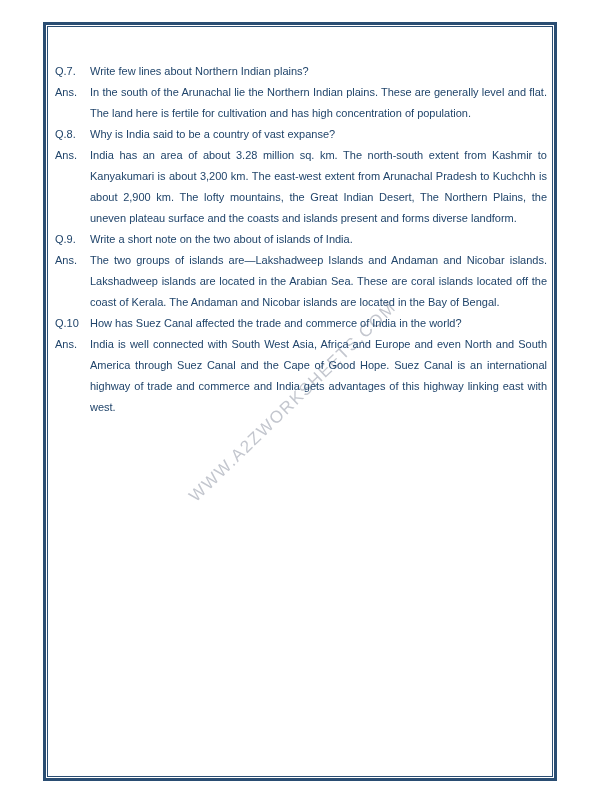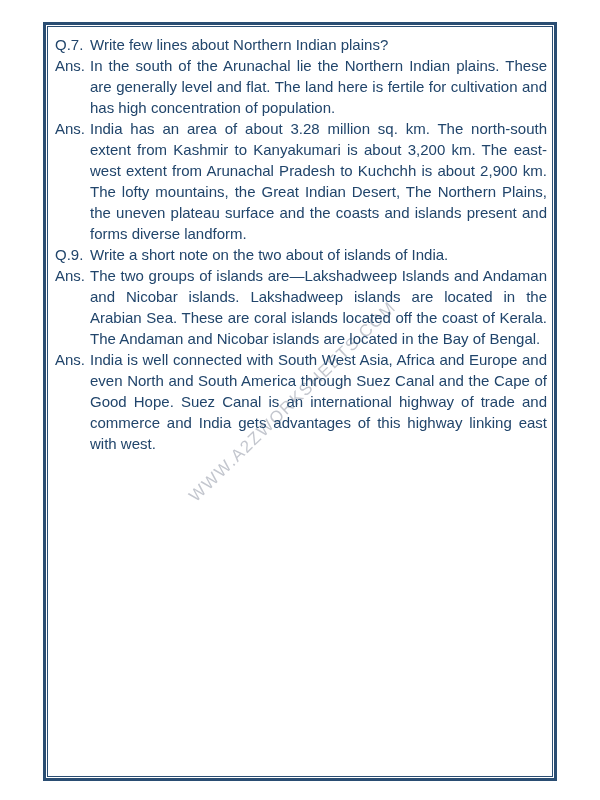--- a/index.html
+++ b/index.html
@@ -27,25 +27,25 @@
     border: 3px solid var(--border);
   }
   .frame-inner {
     position: absolute;
     inset: 1px;
     border: 1px solid var(--border);
   }
   .content {
     position: absolute;
     left: 55px;
-    top: 34px;
+    top: 61px;
     width: 492px;
     z-index: 2;
     color: var(--text);
-    font-size: 15px;
+    font-size: 11px;
     line-height: 21px;
   }
   .qa-row { display: flex; }
   .qa-label {
     flex: 0 0 35px;
     width: 35px;
   }
   .qa-text {
     flex: 1;
     margin: 0;
@@ -83,36 +83,44 @@
     <div class="qa-row">
       <span class="qa-label">Q.7.</span>
       <p class="qa-text">Write few lines about Northern Indian plains?</p>
     </div>
 
     <div class="qa-row">
       <span class="qa-label">Ans.</span>
       <p class="qa-text">In the south of the Arunachal lie the Northern Indian plains. These are generally level and flat. The land here is fertile for cultivation and has high concentration of population.</p>
     </div>
 
+    <div class="qa-row">
+      <span class="qa-label">Q.8.</span>
+      <p class="qa-text">Why is India said to be a country of vast expanse?</p>
+    </div>
 
     <div class="qa-row">
       <span class="qa-label">Ans.</span>
       <p class="qa-text">India has an area of about 3.28 million sq. km. The north-south extent from Kashmir to Kanyakumari is about 3,200 km. The east-west extent from Arunachal Pradesh to Kuchchh is about 2,900 km. The lofty mountains, the Great Indian Desert, The Northern Plains, the uneven plateau surface and the coasts and islands present and forms diverse landform.</p>
     </div>
 
     <div class="qa-row">
       <span class="qa-label">Q.9.</span>
       <p class="qa-text">Write a short note on the two about of islands of India.</p>
     </div>
 
     <div class="qa-row">
       <span class="qa-label">Ans.</span>
       <p class="qa-text">The two groups of islands are—Lakshadweep Islands and Andaman and Nicobar islands. Lakshadweep islands are located in the Arabian Sea. These are coral islands located off the coast of Kerala. The Andaman and Nicobar islands are located in the Bay of Bengal.</p>
     </div>
 
+    <div class="qa-row">
+      <span class="qa-label">Q.10</span>
+      <p class="qa-text">How has Suez Canal affected the trade and commerce of India in the world?</p>
+    </div>
 
     <div class="qa-row">
       <span class="qa-label">Ans.</span>
       <p class="qa-text">India is well connected with South West Asia, Africa and Europe and even North and South America through Suez Canal and the Cape of Good Hope. Suez Canal is an international highway of trade and commerce and India gets advantages of this highway linking east with west.</p>
     </div>
 
   </div>
 </div>
 
 </body></html>

